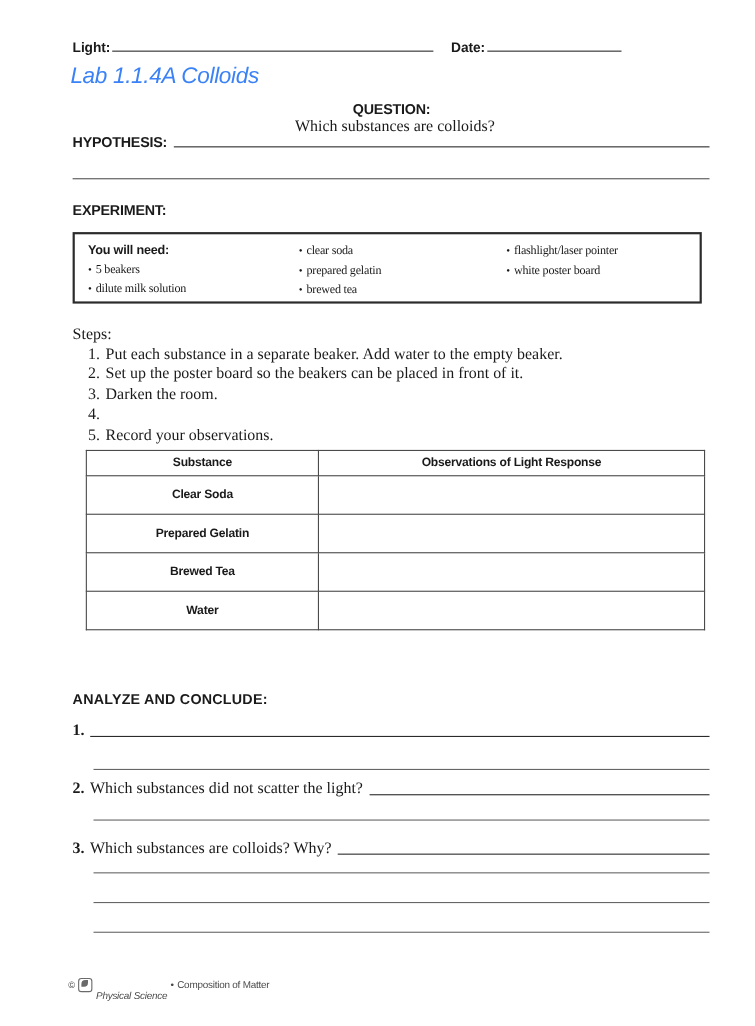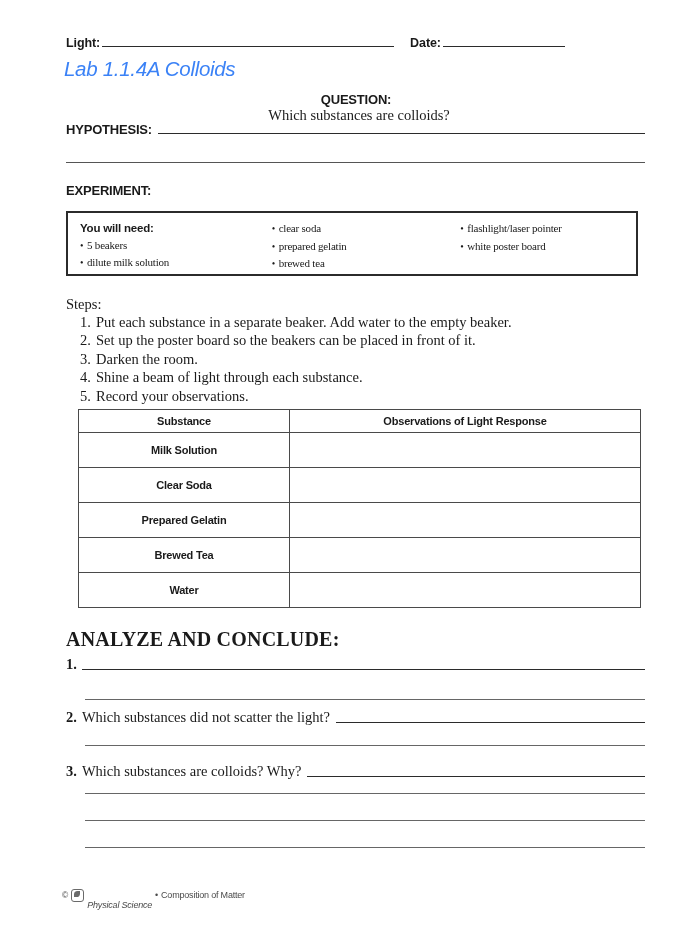--- a/index.html
+++ b/index.html
@@ -199,23 +199,23 @@
   .data-table th { height: 22px; }
   .col-substance { width: 210px; }
   .col-obs { width: 350px; }
   .obs-cell { }
 
   
   .analyze-label {
     position: absolute;
     left: 66px;
     top: 628px;
-    font-family: Liberation Serif, serif;
-    font-weight: bold;
-    font-size: 20px;
+    font-family: Liberation Sans, sans-serif;
+    font-weight: bold;
+    font-size: 13px;
     letter-spacing: 0.2px;
   }
   .q-row {
     position: absolute;
     left: 66px;
     width: 579px;
     display: flex;
     align-items: flex-end;
   }
   .q-num {
@@ -337,40 +337,35 @@
     <div class="step-row">
       <span class="step-num">2.</span>
       <span class="step-text">Set up the poster board so the beakers can be placed in front of it.</span>
     </div>
     <div class="step-row">
       <span class="step-num">3.</span>
       <span class="step-text">Darken the room.</span>
     </div>
     <div class="step-row">
       <span class="step-num">4.</span>
-      <span class="step-text">Shine a beam of light through each substance.</span>
     </div>
     <div class="step-row">
       <span class="step-num">5.</span>
       <span class="step-text">Record your observations.</span>
     </div>
   </div>
 
   <table class="data-table">
     <thead>
       <tr>
         <th class="col-substance">Substance</th>
         <th class="col-obs">Observations of Light Response</th>
       </tr>
     </thead>
     <tbody>
-      <tr>
-        <td>Milk Solution</td>
-        <td class="obs-cell"></td>
-      </tr>
       <tr>
         <td>Clear Soda</td>
         <td class="obs-cell"></td>
       </tr>
       <tr>
         <td>Prepared Gelatin</td>
         <td class="obs-cell"></td>
       </tr>
       <tr>
         <td>Brewed Tea</td>

